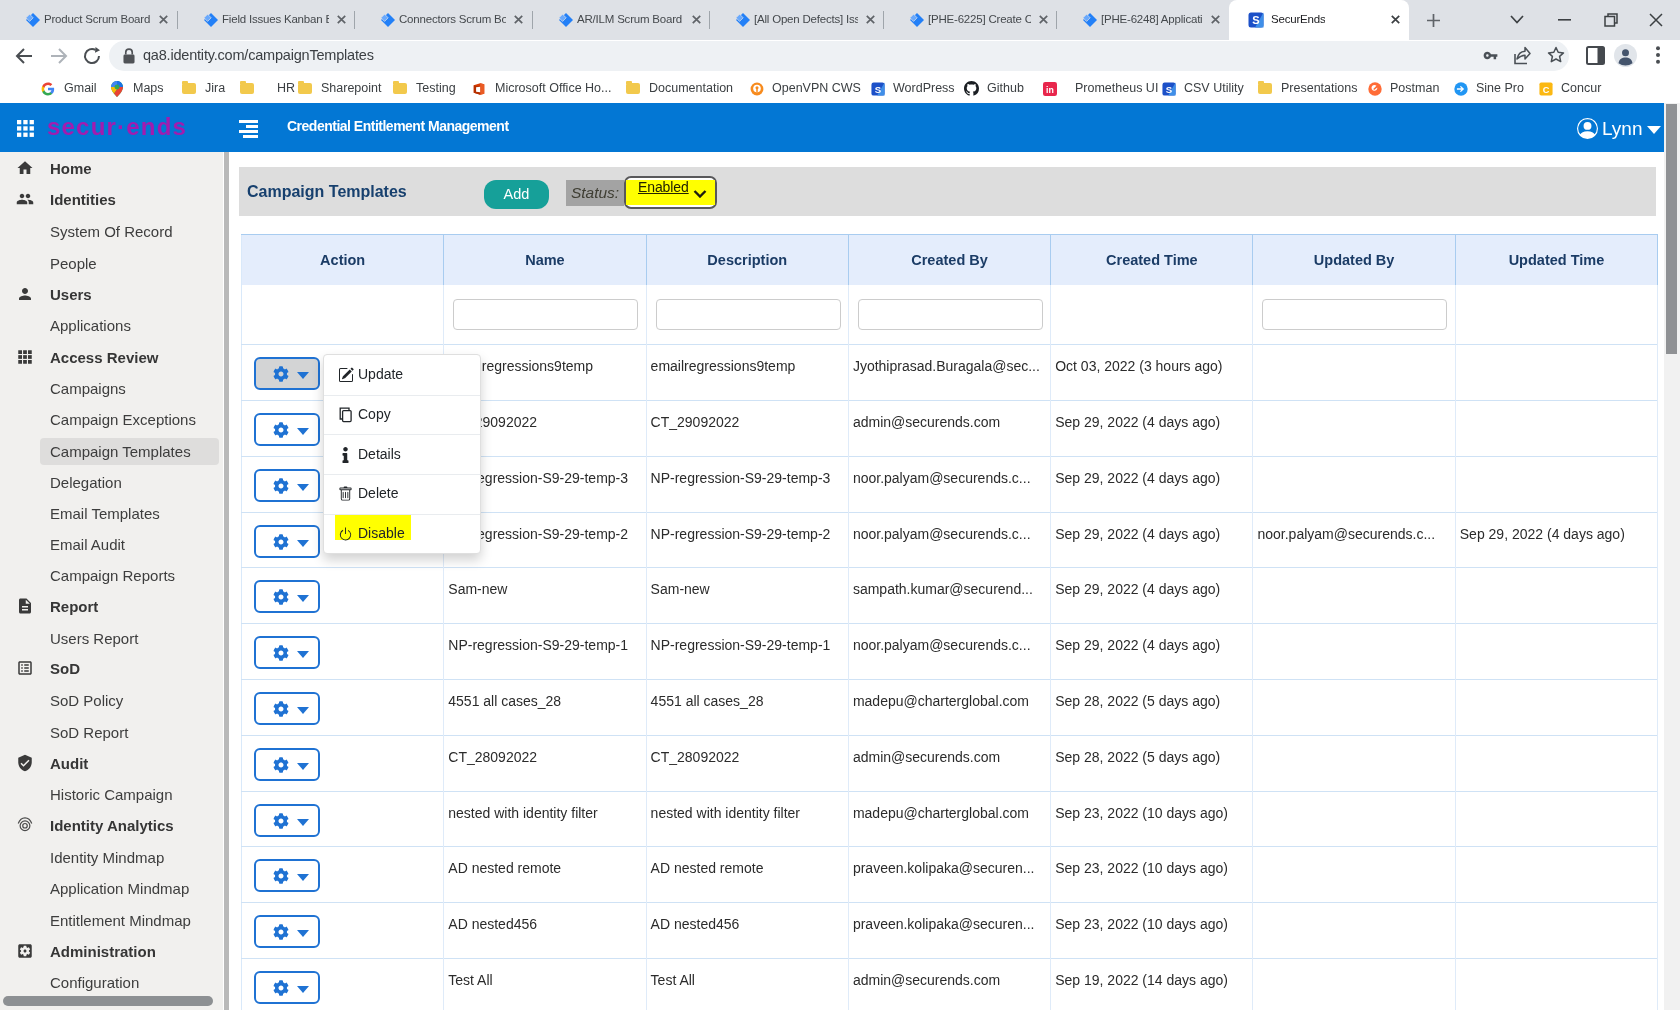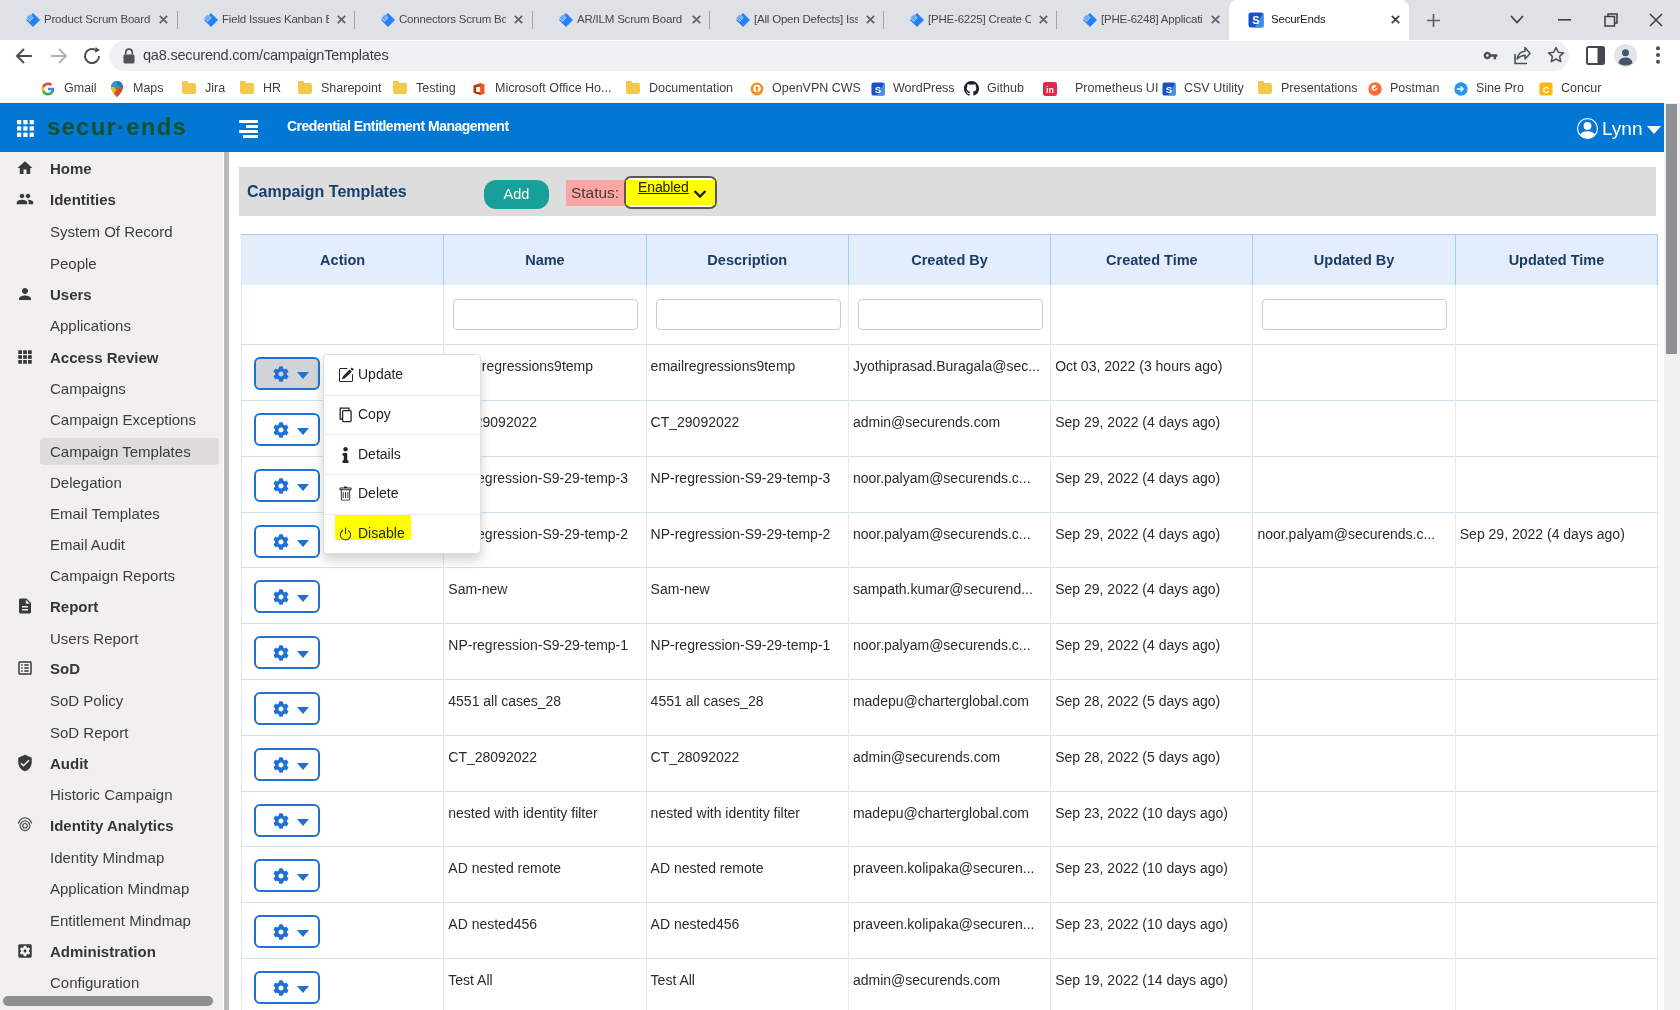--- a/index.html
+++ b/index.html
@@ -19,37 +19,37 @@
 #toolbar { position:absolute; left:0; top:40px; width:1680px; height:33px; background:#fff; }
 #omnibox { position:absolute; left:109px; top:41px; width:1460px; height:30px; border-radius:15px; background:#eef1f4; }
 #bookmarks { position:absolute; left:0; top:73px; width:1680px; height:32px; background:#fff; }
 #bmitems { position:absolute; left:0; top:73px; width:1680px; height:32px;margin-left:26px; }
 .bm { position:absolute; top:8px; height:16px; font-size:12.5px; color:#3c4043; white-space:nowrap; }
 .bmfolder { position:absolute; width:14px; height:11px; top:2px; background:#f2c94c; border-radius:2px; }
 .bmfolder:before { content:""; position:absolute; left:0; top:-2px; width:6px; height:3px; background:#f2c94c; border-radius:1px 1px 0 0; }
 
 
 #appheader { position:absolute; left:0; top:103px; width:1680px; height:49px; background:#0377d4; }
-#logotext { position:absolute; left:47px; top:113px; font-size:24px; font-weight:bold; letter-spacing:1.2px; color:#14532d; }
+#logotext { position:absolute; left:47px; top:113px; font-size:24px; font-weight:bold; letter-spacing:1.2px; color:#a21caf; }
 
 
 #sidebar { position:absolute; left:0; top:152px; width:223px; height:858px; background:#f1f0ee; }
 .snav { position:absolute; left:0; width:223px; height:31.3px; }
 .snav .slabel { position:absolute; left:50px; top:6px; font-size:15px; color:#3d3d3d; white-space:nowrap; }
 .snav.parent .slabel { font-weight:bold; color:#363636; }
 .snav .sicon { position:absolute; left:16px; top:5px; width:18px; height:18px; }
 #sbvscroll { position:absolute; left:224px; top:152px; width:5px; height:858px; background:#b9b9b9; }
 #sbhscroll { position:absolute; left:3px; top:996px; width:210px; height:10px; border-radius:5px; background:#8d9093; }
 
 
 #content { position:absolute; left:229px; top:152px; width:1435px; height:858px; background:#fff; }
 #titlebar { position:absolute; left:239px; top:167px; width:1417px; height:49px; background:#dddddd; }
 #titletext { position:absolute; left:247px; top:183px; font-size:16px; font-weight:bold; color:#17406e; }
 #addbtn { position:absolute; left:484px; top:180px; width:65px; height:29px; background:#16a099; border-radius:12px; color:#fff; font-size:14.5px; text-align:center; line-height:29px; }
-#statuslbl { position:absolute; left:566px; top:180px; width:58px; height:26px; background:#fca5a5; color:#3f3e33; font-size:15.5px; line-height:26px; text-align:center; }
+#statuslbl { position:absolute; left:566px; top:180px; width:58px; height:26px; background:#a3a3a3; color:#3f3e33; font-size:15.5px; line-height:26px; text-align:center;font-style:italic; }
 #statussel { position:absolute; left:624px; top:176px; width:93px; height:33px; background:#fff; border:2px solid #58585a; border-radius:7px; font-size:15px; color:#222200; }
 #statussel .ybar { position:absolute; left:0px; top:2px; width:89px; height:25px; background:#ffff00; }
 #statussel span { position:absolute; left:12px; top:1px; font-size:14px; letter-spacing:-0.1px;text-decoration:underline; }
 
 
 #tbl { position:absolute; left:241px; top:234px; width:1415px; border-collapse:collapse; table-layout:fixed; border-left:1px solid #d9e9fa; border-right:1px solid #d9e9fa; }
 #tbl th { height:50px; background:#e4edfc; border:none; border-top:1.5px solid #a8ccf0; border-right:1.5px solid #a8ccf0; font-size:14.5px; font-weight:bold; color:#1b3c66; text-align:center; vertical-align:middle; }
 #tbl td { border-right:1px solid #dfebf9; border-top:1px solid #cfe2f5; font-size:14px; color:#2b2b2b; vertical-align:top; padding:13px 0 0 4px; white-space:nowrap; overflow:hidden; }
 #tbl tr.filter td { height:60.3px; border-top:none; padding:0; }
 #tbl tr.data td { height:55.8px; }
@@ -193,21 +193,21 @@
         <path d="M9 2 L16 9 L9 16 M15.8 9 L1 9" stroke="#aeb3b9" stroke-width="2" fill="none"></path>
       </svg>
   <svg class="abs" style="left:82px;top:46px" width="20" height="20" viewBox="0 0 20 20">
         <path d="M17 10 A7 7 0 1 1 13.5 3.95" stroke="#4a4e52" stroke-width="2" fill="none"></path>
         <path d="M13.5 1 L18 4.2 L13 6.8 Z" fill="#4a4e52"></path>
       </svg>
   <svg class="abs" style="left:123px;top:48px" width="12" height="16" viewBox="0 0 13 17">
         <rect x="0.5" y="7" width="12" height="9.5" rx="1.5" fill="#505357"></rect>
         <path d="M3 7 L3 4.5 A3.5 3.5 0 0 1 10 4.5 L10 7" stroke="#505357" stroke-width="1.8" fill="none"></path>
       </svg>
-  <div class="abs" style="left:143px;top:47px;font-size:14.5px;letter-spacing:-0.2px;color:#3c4044">qa8.securend.com/campaignTemplates</div>
+  <div class="abs" style="left:143px;top:47px;font-size:14.5px;letter-spacing:-0.2px;color:#3c4044">qa8.identity.com/campaignTemplates</div>
   <svg class="abs" style="left:1482px;top:48px" width="17" height="15" viewBox="0 0 24 24">
         <path d="M12.65 10C11.83 7.67 9.61 6 7 6c-3.31 0-6 2.69-6 6s2.69 6 6 6c2.61 0 4.83-1.67 5.65-4H17v4h4v-4h2v-4H12.65zM7 14c-1.1 0-2-.9-2-2s.9-2 2-2 2 .9 2 2-.9 2-2 2z" fill="#4a5056"></path>
       </svg>
   <svg class="abs" style="left:1514px;top:46px" width="17" height="19" viewBox="0 0 17 19">
         <path d="M1 8 L1 17.5 L13 17.5" stroke="#4a5056" stroke-width="1.6" fill="none"></path>
         <path d="M3 13 C4 8 7 5.5 11 5.2 L11 1.5 L16 7.5 L11 13 L11 9.2 C8 9.4 5.5 10.6 3 13 Z" stroke="#4a5056" stroke-width="1.5" fill="none" stroke-linejoin="round"></path>
       </svg>
   <svg class="abs" style="left:1547px;top:46px" width="18" height="18" viewBox="0 0 18 18">
         <path d="M9 1.5 L11.2 6.3 L16.5 6.9 L12.6 10.4 L13.7 15.6 L9 13 L4.3 15.6 L5.4 10.4 L1.5 6.9 L6.8 6.3 Z" stroke="#4a5056" stroke-width="1.5" fill="none" stroke-linejoin="round"></path>
       </svg>
@@ -244,21 +244,21 @@
           <path d="M12 0 C5.4 0 0 5.4 0 12 C0 21 12 32 12 32 C12 32 24 21 24 12 C24 5.4 18.6 0 12 0 Z" fill="#34a853"></path>
           <path d="M12 0 C5.4 0 0 5.4 0 12 L7 12 C7 9.2 9.2 7 12 7 Z" fill="#4285f4"></path>
           <path d="M12 0 L12 7 C14.8 7 17 9.2 17 12 L24 12 C24 5.4 18.6 0 12 0 Z" fill="#1a73e8"></path>
           <path d="M0 12 C0 16.5 3 21.5 6 25 L12 17 C9.2 17 7 14.8 7 12 Z" fill="#fbbc04"></path>
           <circle cx="12" cy="12" r="5" fill="#fff" opacity="0"></circle>
           <path d="M24 12 L17 12 C17 14.8 14.8 17 12 17 L6 25 C9 28.5 12 32 12 32 C12 32 24 21 24 12 Z" fill="#ea4335"></path>
         </svg>
     <span style="padding-left:22px">Maps</span>
   </div>
   <div class="bm" style="left:156px"><div class="bmfolder"></div><span style="padding-left:23px">Jira</span></div>
-  <div class="bm" style="left:214px"><div class="bmfolder"></div><span style="padding-left:23px">HR</span></div>
+  <div class="bm" style="left:214px"><div class="bmfolder"></div><span style="padding-left:37px">HR</span></div>
   <div class="bm" style="left:272px"><div class="bmfolder"></div><span style="padding-left:23px">Sharepoint</span></div>
   <div class="bm" style="left:367px"><div class="bmfolder"></div><span style="padding-left:23px">Testing</span></div>
   <div class="bm" style="left:446px">
     <svg class="abs" style="left:0;top:1px" width="14" height="14" viewBox="0 0 24 24">
           <path d="M3 5.5 L14 2 L21 4 L21 20 L14 22 L3 18.5 Z" fill="#d83b01"></path>
           <path d="M14 2 L14 22 L21 20 L21 4 Z" fill="#ea5b24"></path>
           <path d="M3 5.5 L14 8 L14 22 L3 18.5 Z" fill="#b53000"></path>
           <path d="M7 9 L14 8 L14 17.5 L7 16.5 Z" fill="#fff"></path>
         </svg>
     <span style="padding-left:23px">Microsoft Office Ho...</span>

